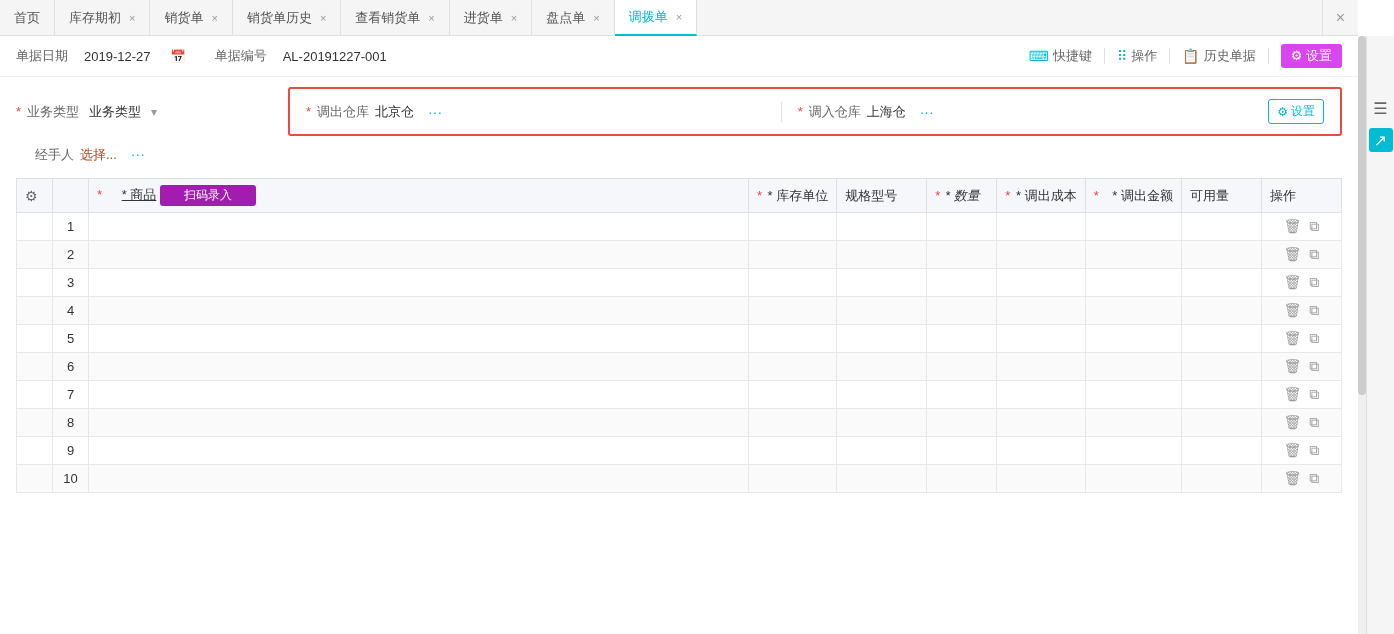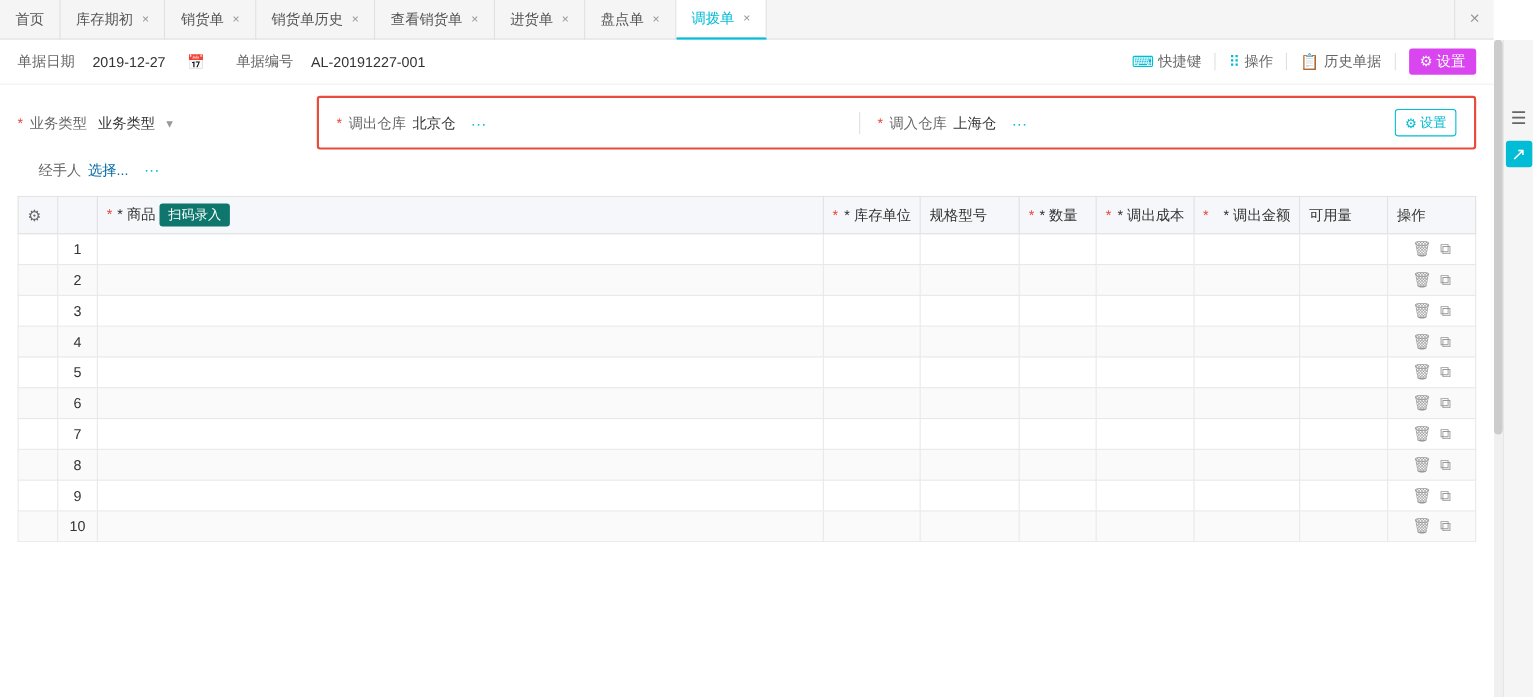--- a/index.html
+++ b/index.html
@@ -154,21 +154,21 @@
       gap: 6px;
       flex: 1;
     }
     .warehouse-divider {
       width: 1px;
       height: 20px;
       background: #e0e0e0;
       margin: 0 16px;
     }
     .person-placeholder {
-      color: #0369a1;
+      color: #c2410c;
       cursor: pointer;
     }
 
     
     .gear-btn {
       background: none;
       border: 1px solid #00bcd4;
       color: #00bcd4;
       padding: 3px 8px;
       border-radius: 3px;
@@ -215,24 +215,24 @@
     .col-product { min-width: 120px; }
     .col-unit { width: 80px; }
     .col-spec { width: 90px; }
     .col-qty { width: 70px; }
     .col-cost { width: 80px; }
     .col-amount { width: 80px; }
     .col-avail { width: 80px; }
     .col-ops { width: 80px; text-align: center; }
     .required-col { color: #e74c3c; }
     .scan-btn {
-      background: #0f766e;
+      background: #a21caf;
       color: #fff;
       border: none;
-      padding: 2px 8px;
+      padding: 2px 24px;
       border-radius: 3px;
       cursor: pointer;
       font-size: 12px;
     }
     .th-gear {
       width: 36px;
       text-align: center;
     }
     .gear-icon { color: #666; cursor: pointer; font-size: 14px; }
     .op-icon {
@@ -419,31 +419,31 @@
   <div class="table-container">
     <table class="data-table">
       <thead>
         <tr>
           <th class="th-gear">
             <span class="gear-icon">⚙</span>
           </th>
           <th class="col-num"></th>
           <th class="col-product">
             <span class="required-col">*</span>
-            <span style="margin-left:1px;">* 商品</span>
+            <span style="margin-left:16px;text-decoration:underline;">* 商品</span>
             <button class="scan-btn">扫码录入</button>
           </th>
           <th class="col-unit">
             <span class="required-col">*</span>
             <span style="margin-left:2px;">* 库存单位</span>
           </th>
           <th class="col-spec">规格型号</th>
           <th class="col-qty">
             <span class="required-col">*</span>
-            <span style="margin-left:1px;">* 数量</span>
+            <span style="margin-left:1px;font-style:italic;">* 数量</span>
           </th>
           <th class="col-cost">
             <span class="required-col">*</span>
             <span style="margin-left:2px;">* 调出成本</span>
           </th>
           <th class="col-amount">
             <span class="required-col">*</span>
             <span style="margin-left:10px;">* 调出金额</span>
           </th>
           <th class="col-avail">可用量</th>

